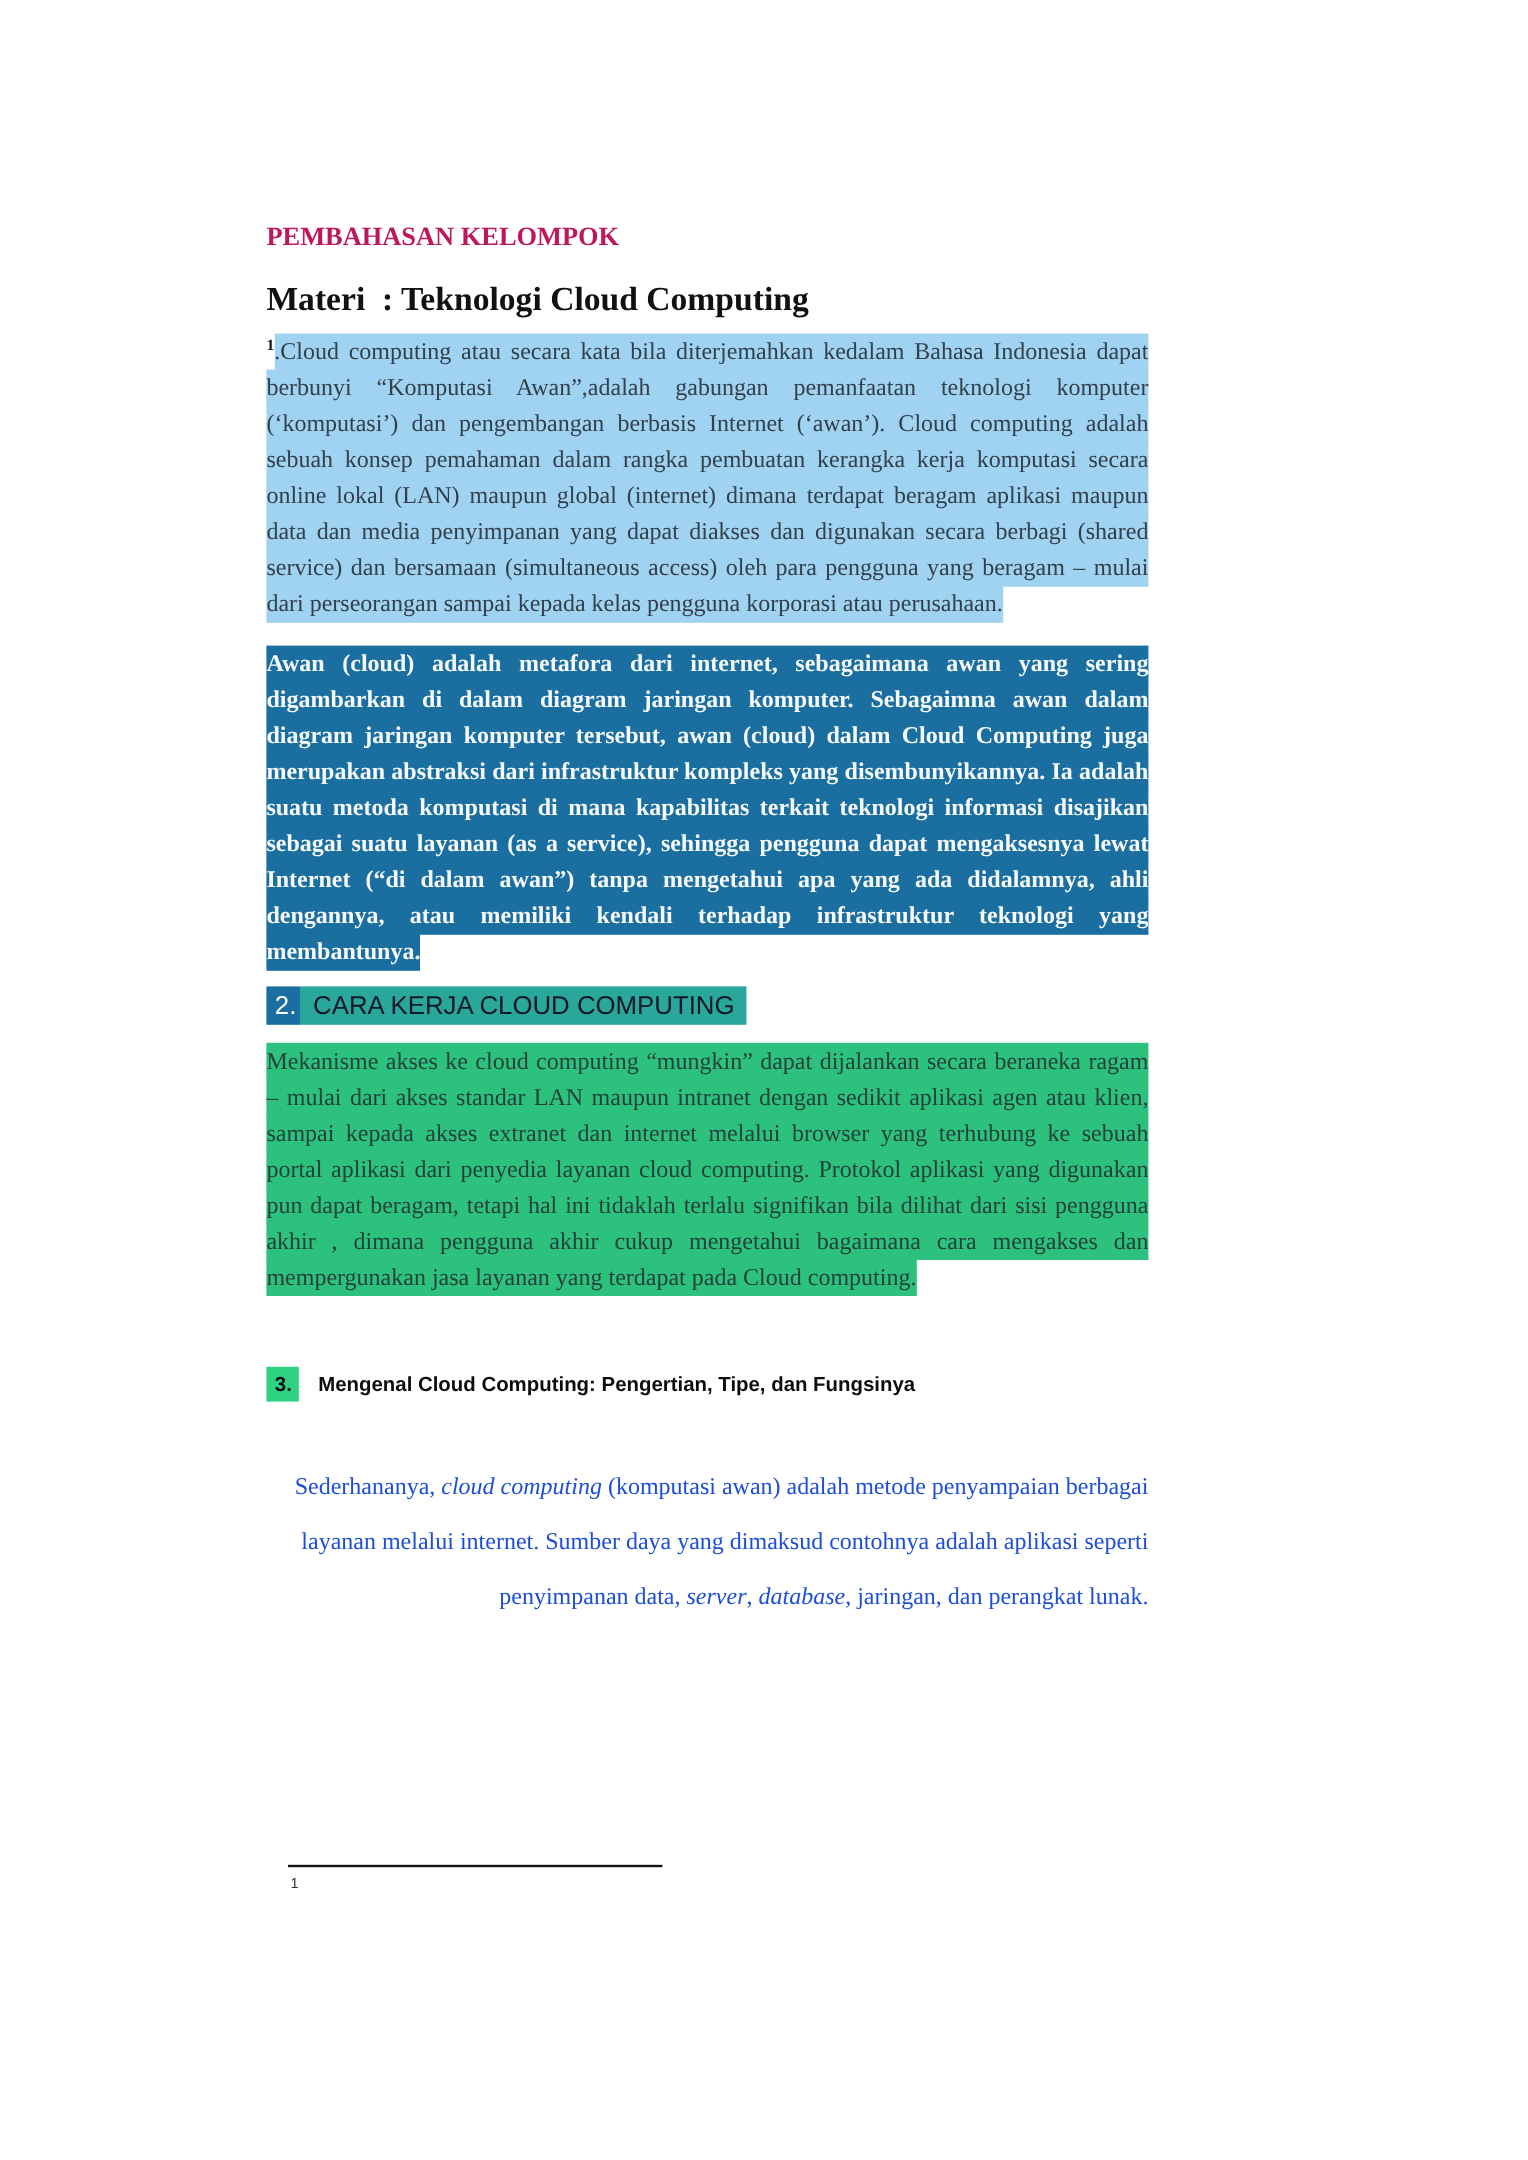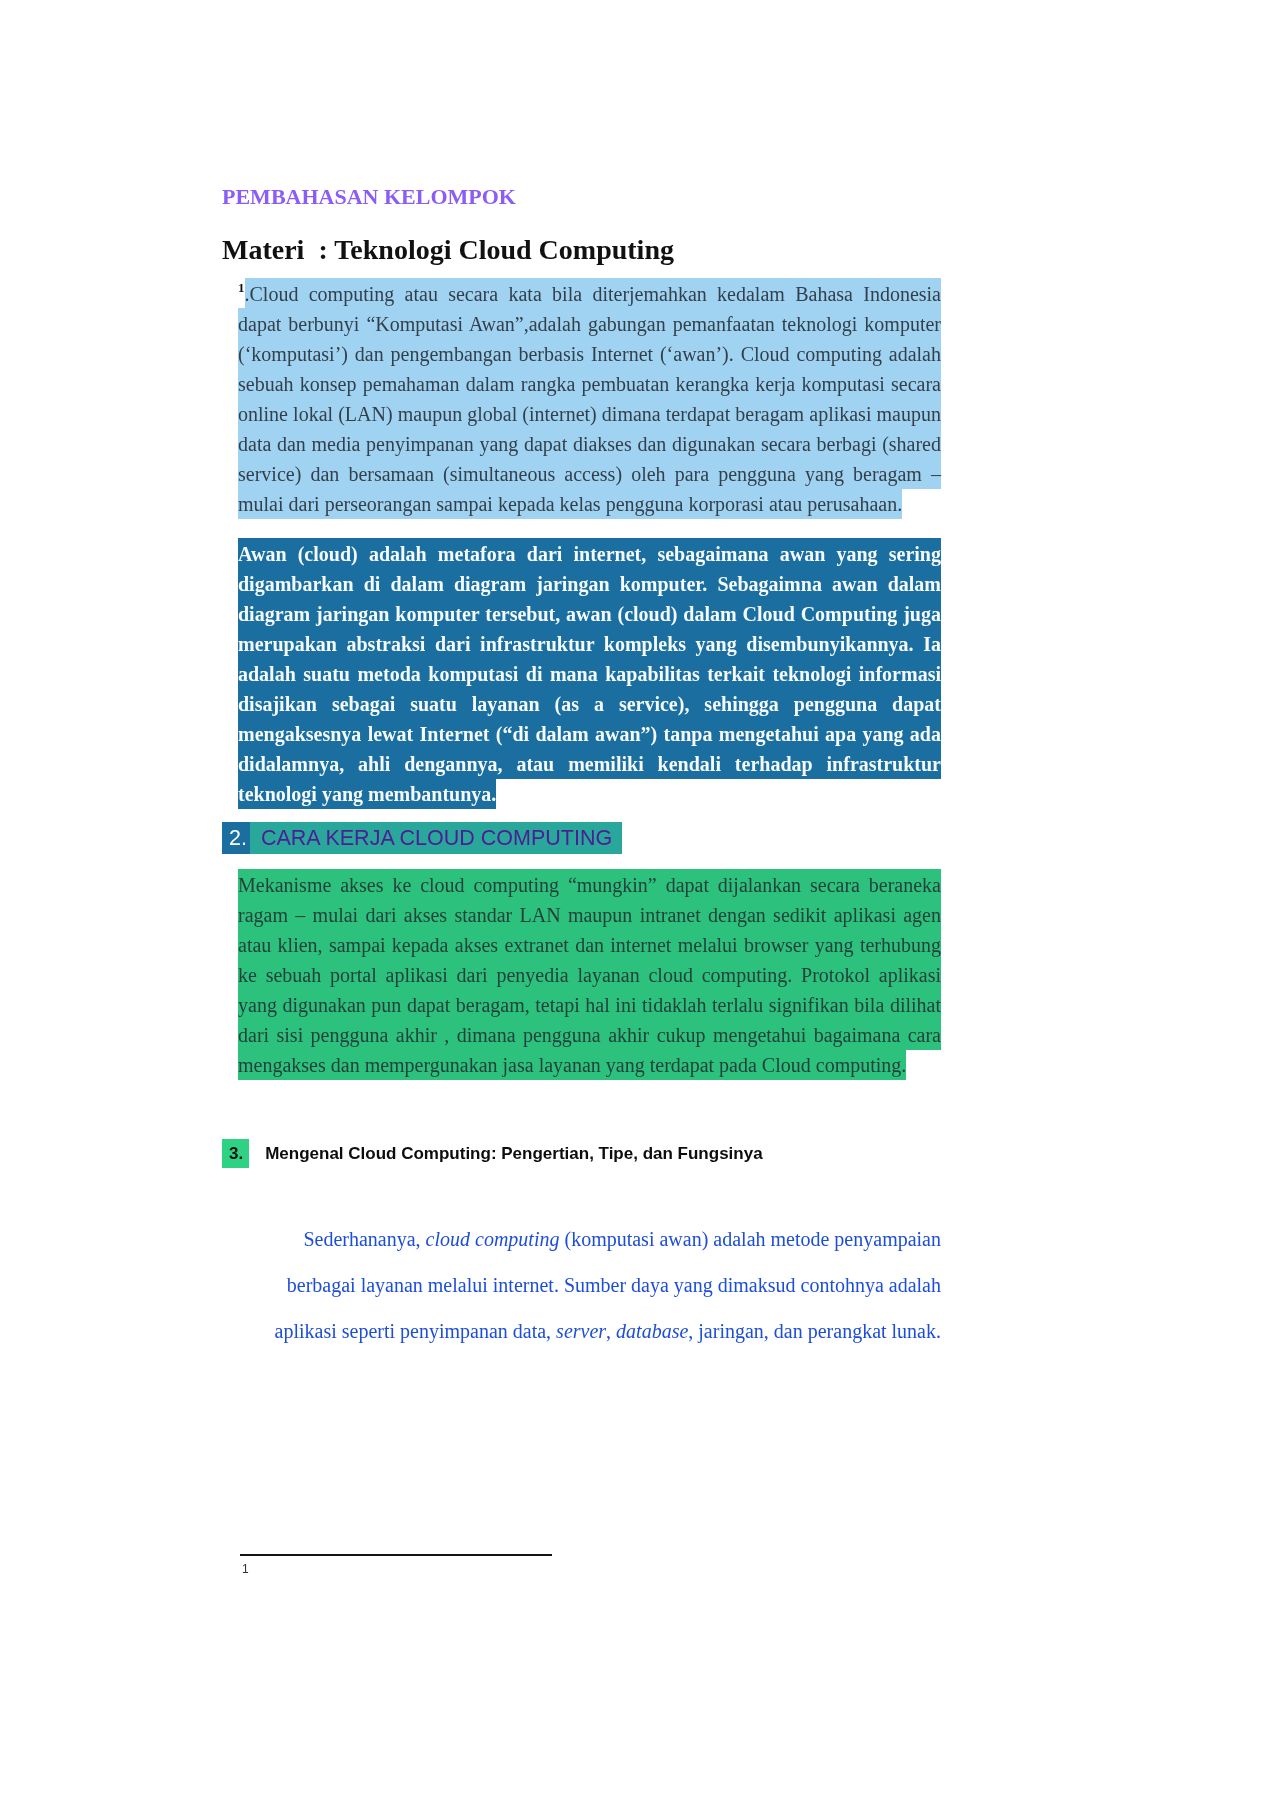--- a/index.html
+++ b/index.html
@@ -20,34 +20,34 @@
     position: absolute;
     left: 222px;
     top: 184px;
     width: 735px;
   }
   .doc-title {
     font-size: 22px;
     line-height: 26px;
     font-weight: bold;
     margin: 0;
-    color: #8b5cf6;
+    color: #be185d;
   }
   .doc-subtitle {
     font-size: 28px;
     line-height: 25px;
     font-weight: bold;
     margin: 27px 0 0 0;
     color: #111;
     white-space: pre-wrap;
   }
   .para {
     font-size: 20px;
     line-height: 30px;
-    margin: 16px;
+    margin: 0;
   }
   .justify { text-align: justify; }
   .para.p1 { margin-top: 16px; }
   .para.p2 { margin-top: 20px; font-weight: bold; }
   .para.p3 { margin-top: 20px; }
   .hl { padding: 4.5px 0; }
   .hl-lightblue {
     background: #a0d3f1;
     color: #333f4b;
   }
@@ -72,21 +72,21 @@
     font-size: 21.5px;
     line-height: 22px;
   }
   .h2num {
     background: #1a6fa0;
     color: #ffffff;
     padding: 4px 3px 4px 7px;
   }
   .h2label {
     background: #2aa79b;
-    color: #4c1d95;
+    color: #0f172a;
     padding: 4px 10px 4px 5px;
   }
   .h3row {
     margin-top: 63px;
     font-family: "Liberation Sans", sans-serif;
     font-size: 17px;
     line-height: 24px;
     font-weight: bold;
     color: #0d0d0d;
   }

